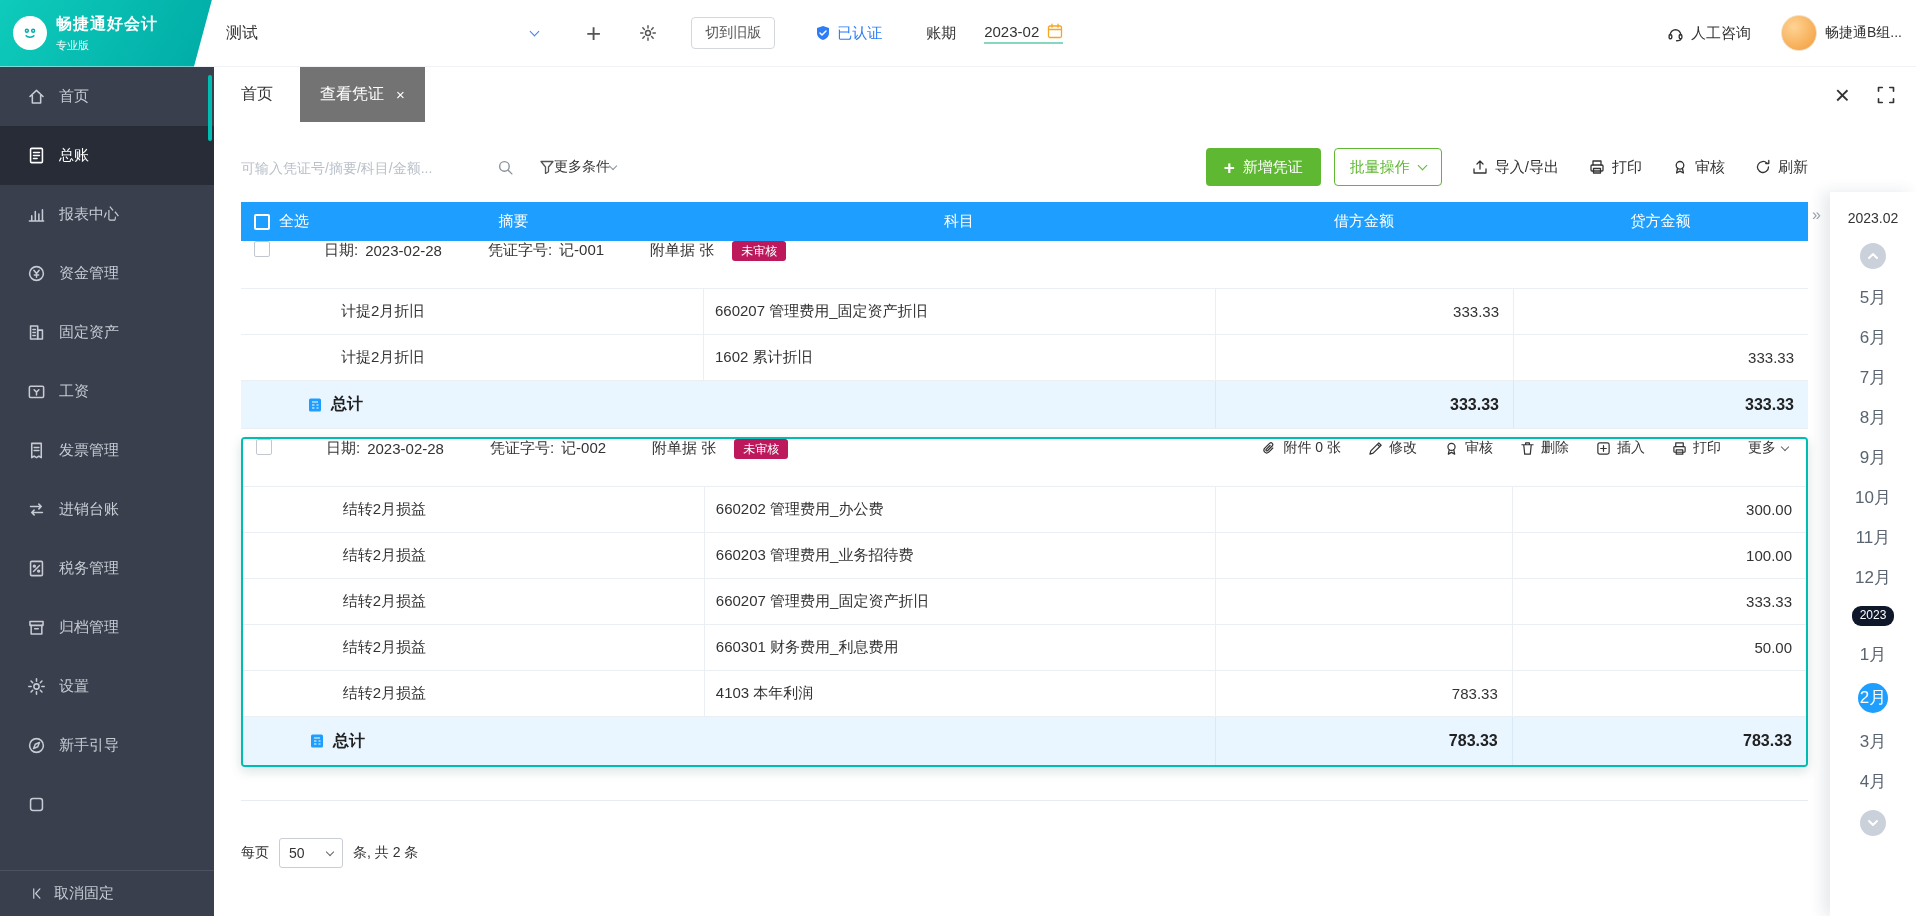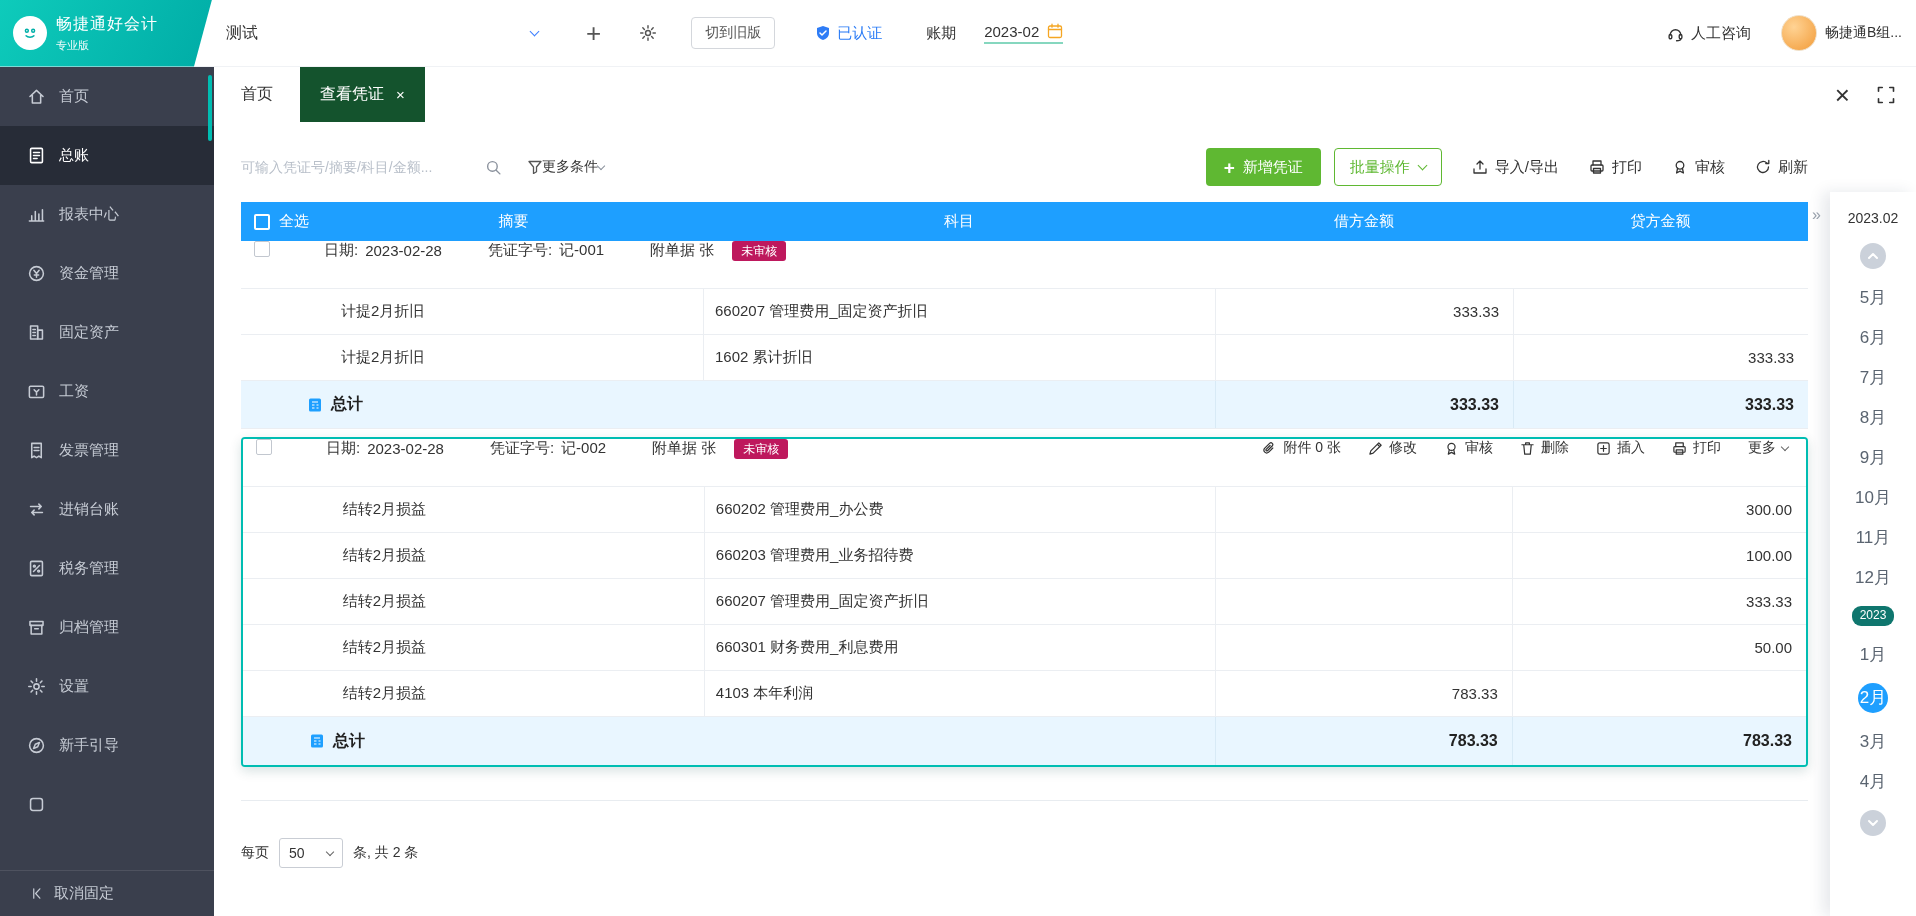--- a/index.html
+++ b/index.html
@@ -6,21 +6,21 @@
   html,body{width:1916px;height:916px}
   body{position:relative;font-family:"Liberation Sans","DejaVu Sans",sans-serif;background:#fff;overflow:hidden;color:#333}
   [data-interactable="true"]{cursor:pointer}
   svg.ic{fill:none;stroke:currentColor;stroke-width:1.3;stroke-linecap:round;stroke-linejoin:round;display:block}
 
   
   .topbar{position:absolute;top:0;left:0;width:100%;height:67px;background:#fff;display:flex;align-items:center;border-bottom:1px solid #F0F2F5;z-index:30}
   .brand{width:212px;height:67px;flex:none;background:linear-gradient(120deg,#0ECBBB,#00ACA6);clip-path:polygon(0 0,100% 0,calc(100% - 18px) 100%,0 100%);display:flex;align-items:center;gap:9px;padding:0 16px 0 13px;color:#fff}
   .logo-circle{width:34px;height:34px;border-radius:50%;background:#fff;color:#00AFA8;display:flex;align-items:center;justify-content:center;flex:none}
   .brand-col{display:flex;flex-direction:column}
-  .brand-name{font-size:16px;font-weight:normal;letter-spacing:1px;white-space:nowrap}
+  .brand-name{font-size:16px;font-weight:bold;letter-spacing:1px;white-space:nowrap}
   .brand-edition{font-size:11px;margin-top:3px;opacity:.95}
   .workspace{margin-left:14px;width:312px;display:flex;align-items:center;justify-content:space-between;font-size:16px;color:#333}
   .workspace .chev{color:#3D7EFF}
   .tb-plus{margin-left:48px;font-size:26px;color:#555;line-height:1}
   .tb-gear{margin-left:38px;color:#555}
   .switch-old{margin-left:34px;border:1px solid #D4D7DC;border-radius:4px;padding:6px 13px;font-size:14px;color:#555;background:#fff}
   .certified{margin-left:40px;display:flex;align-items:center;gap:6px;color:#2B7CF6;font-size:15px}
   .period{margin-left:44px;display:flex;align-items:center;font-size:15px;color:#333}
   .period-value{margin-left:28px;display:flex;align-items:flex-start;gap:8px;padding-bottom:2px;border-bottom:2px solid #86D7BF}
   .top-right{margin-left:auto;display:flex;align-items:center;margin-right:14px}
@@ -32,29 +32,29 @@
   .sidebar{position:absolute;left:0;top:67px;bottom:0;width:214px;background:#3A3F4D;z-index:20;overflow:hidden}
   .side-item{height:59px;display:flex;align-items:center;gap:13px;padding-left:27px;color:#C6CBD4;font-size:15px}
   .side-item.active{background:#272C37;color:#fff}
   .side-item svg{width:19px;height:19px;flex:none}
   .side-scroll{position:absolute;right:2px;top:8px;width:4px;height:66px;background:#00BDB2;border-radius:2px}
   .unpin{position:absolute;bottom:0;left:0;width:100%;height:46px;background:#3A3F4D;border-top:1px solid rgba(255,255,255,.10);display:flex;align-items:center;gap:9px;padding-left:30px;color:#C6CBD4;font-size:15px;z-index:2}
 
   
   .tabbar{position:absolute;left:214px;top:67px;right:0;height:55px;background:#fff;display:flex;align-items:stretch;z-index:10}
   .tab-home{padding:0 27px;font-size:16px;color:#333;display:flex;align-items:center}
-  .tab-active{background:#14532d;color:#fff;display:flex;align-items:center;gap:12px;padding:0 20px;font-size:16px}
+  .tab-active{background:#737373;color:#fff;display:flex;align-items:center;gap:12px;padding:0 20px;font-size:16px}
   .tab-close{font-size:15px;line-height:1}
   .win-icons{margin-left:auto;display:flex;align-items:center;gap:26px;margin-right:20px;color:#333}
   .win-close{font-size:26px;line-height:1;color:#333}
 
   
   .content{position:absolute;left:214px;top:122px;right:0;bottom:0;background:#fff}
   .toolbar{position:absolute;left:27px;top:26px;width:1567px;display:flex;align-items:center}
-  .search-box{display:flex;align-items:center;gap:12px}
+  .search-box{display:flex;align-items:flex-end;gap:24px}
   .search-input{border:none;outline:none;font-size:14px;width:232px;color:#333;background:transparent}
   .search-input::placeholder{color:#B8BFC9}
   .more-cond{display:flex;align-items:center;margin-left:26px;font-size:14px;color:#333}
   .more-cond .chev{color:#8a919c;width:6px;height:6px}
   .toolbar-right{margin-left:auto;display:flex;align-items:center}
   .btn-green{background:#5FB832;color:#fff;border:none;border-radius:4px;height:38px;display:flex;align-items:center;gap:8px;padding:0 18px;font-size:15px}
   .btn-green .plus{font-size:19px;font-weight:bold;line-height:1}
   .btn-outline-green{border:1px solid #5FB832;color:#5FB832;background:#fff;border-radius:4px;height:38px;display:flex;align-items:center;gap:9px;padding:0 15px;font-size:15px;margin-left:13px}
   .tool-link{display:flex;align-items:center;gap:7px;font-size:15px;color:#333;margin-left:30px;background:none;border:none}
   .tool-link svg{width:16px;height:16px}
@@ -97,21 +97,21 @@
   .pager-select .chev{width:6px;height:6px;color:#666}
 
   
   .expander{position:absolute;left:1598px;top:84px;color:#98A0AB;font-size:16px;z-index:16}
   .mpanel{position:absolute;top:70px;right:0;bottom:0;width:86px;background:#fff;box-shadow:-7px 0 14px rgba(20,40,70,.10);display:flex;flex-direction:column;align-items:center;padding-top:18px;gap:17px;z-index:15}
   .mp-title{font-size:14px;color:#333}
   .mp-arrow{width:26px;height:26px;border-radius:50%;background:#CBD1DA;color:#fff;display:flex;align-items:center;justify-content:center;border:none;flex:none}
   .mp-arrow svg{width:12px;height:12px;stroke-width:2}
   .mp-month{font-size:17px;color:#5A6470}
   .mp-month.active{width:30px;height:30px;background:#1E9FFF;color:#fff;border-radius:50%;display:flex;align-items:center;justify-content:center}
-  .mp-year{background:#0f766e;color:#fff;font-size:12px;padding:2px 8px;border-radius:9px;line-height:1.3}
+  .mp-year{background:#0f172a;color:#fff;font-size:12px;padding:2px 8px;border-radius:9px;line-height:1.3}
 
   .chev{display:inline-block;width:7px;height:7px;border-right:1.6px solid currentColor;border-bottom:1.6px solid currentColor;transform:rotate(45deg);margin-top:-3px}
 </style>
 </head>
 <body>
 
 <div class="topbar" data-interactable="false">
   <div class="brand" data-interactable="false">
     <span class="logo-circle" data-interactable="false">
       <svg class="ic" width="18" height="18" viewBox="0 0 16 16">

